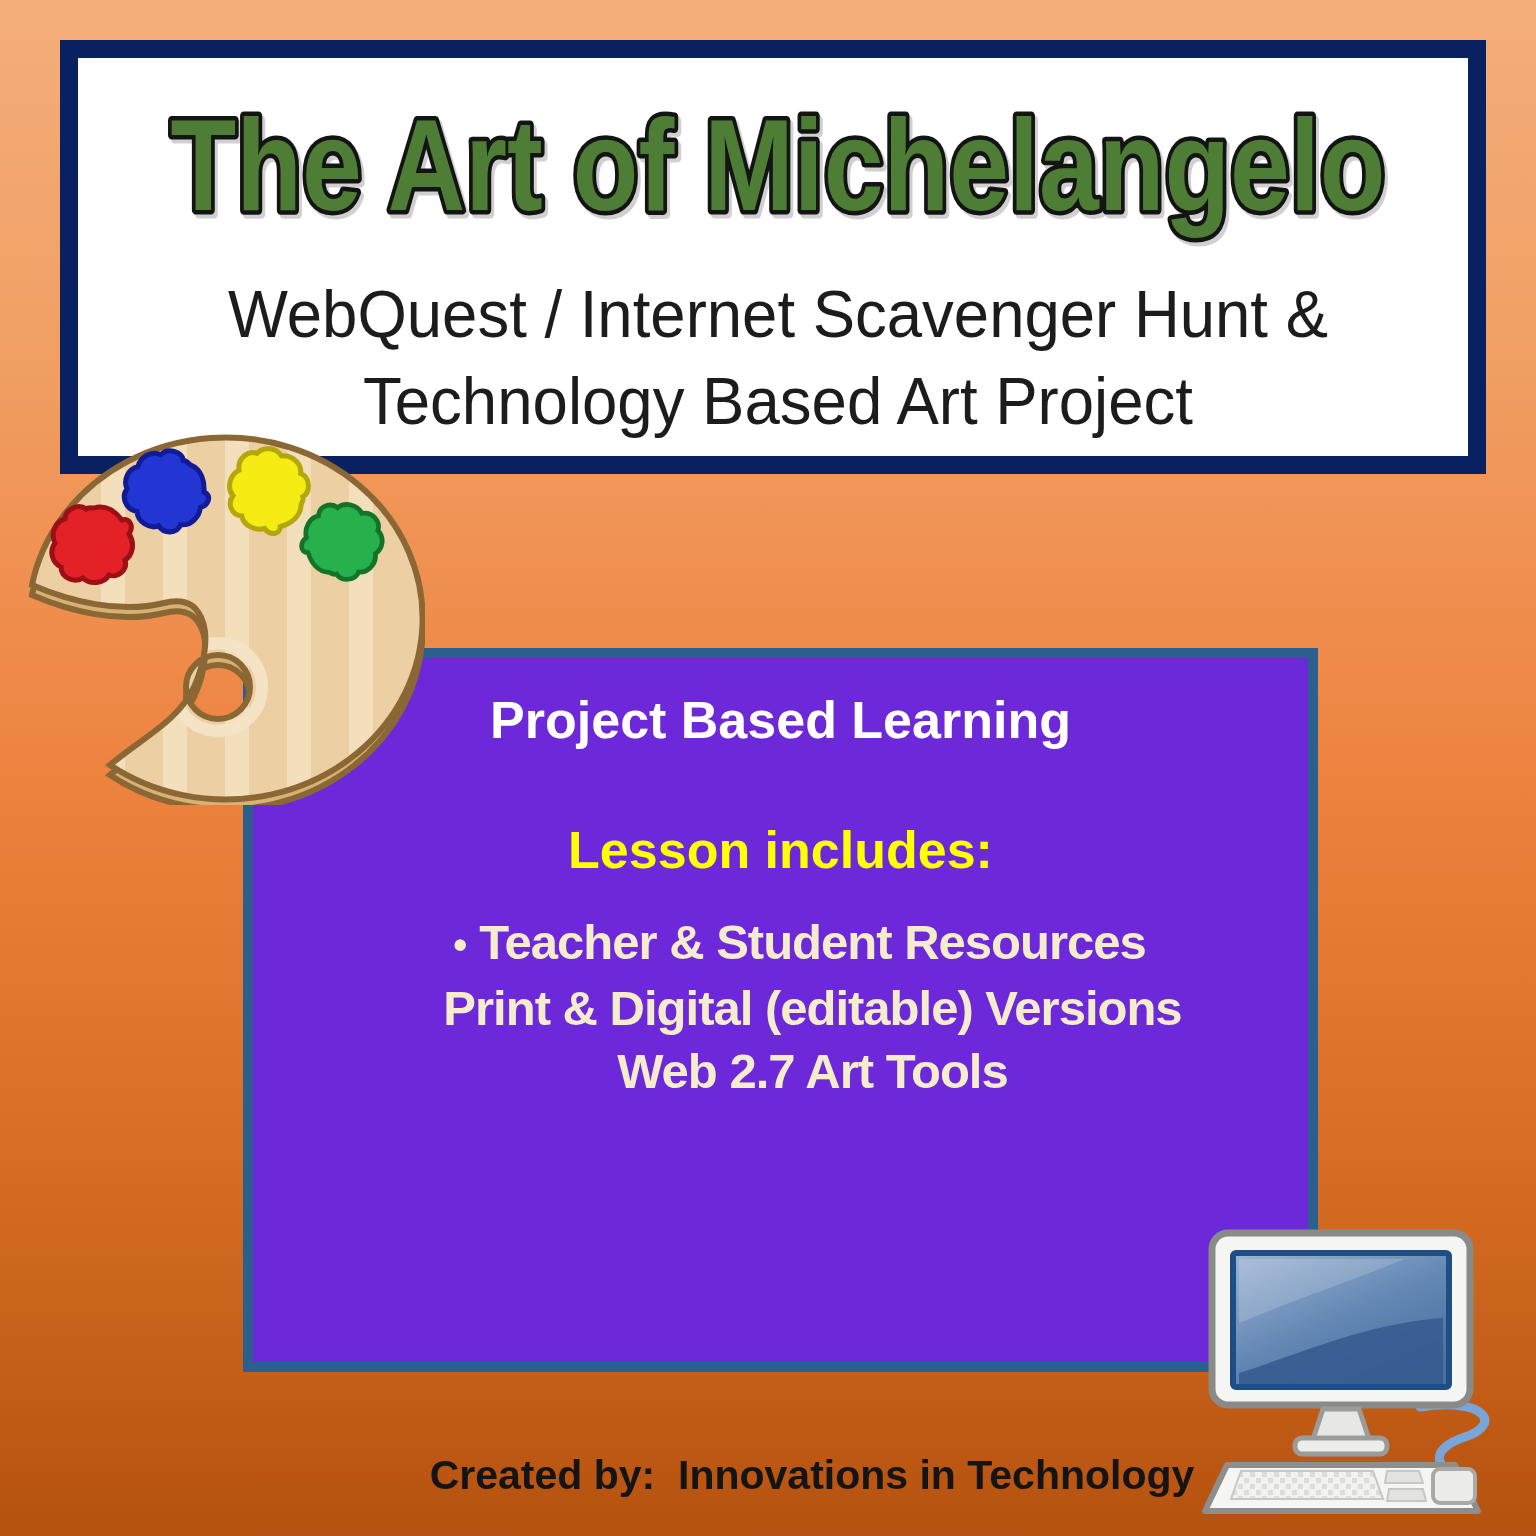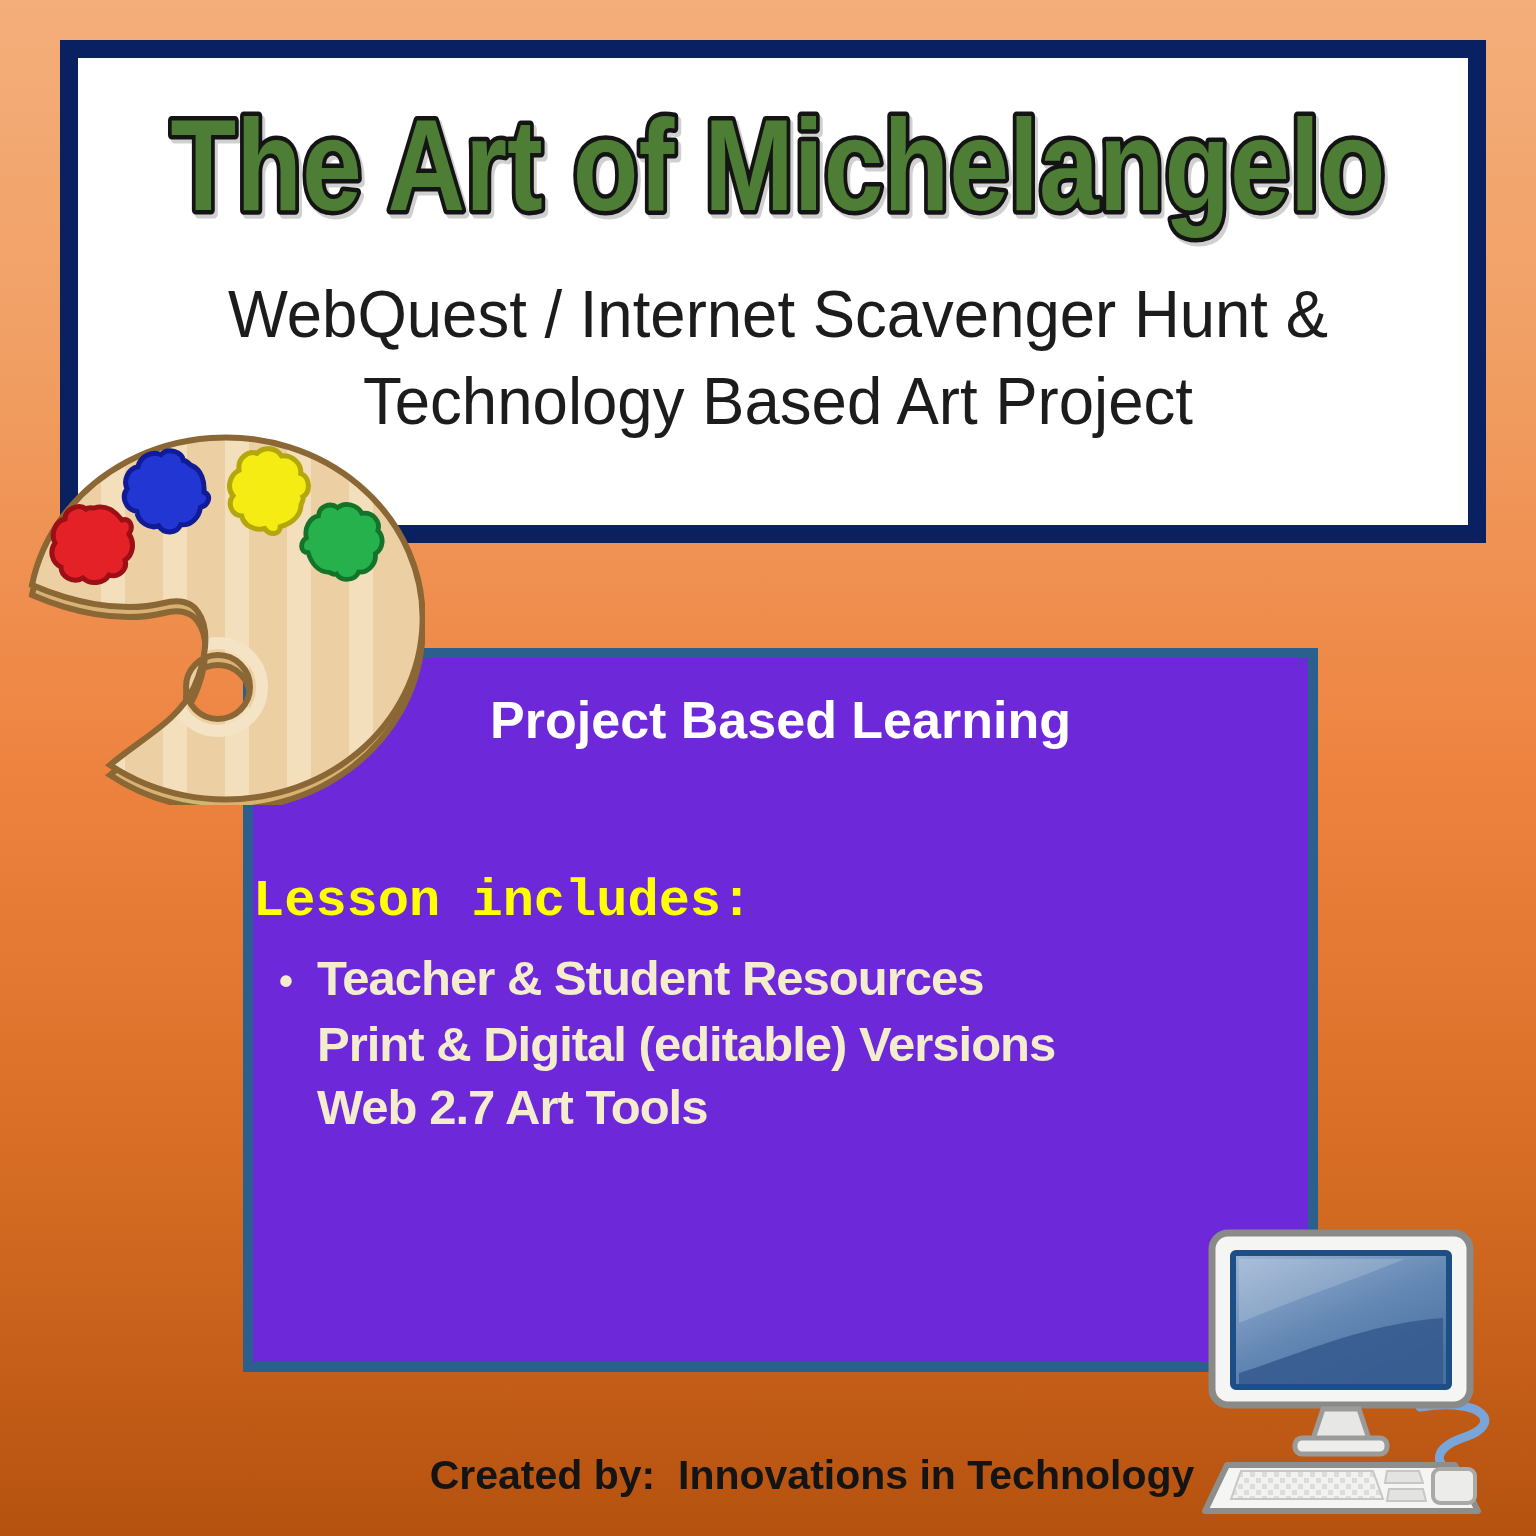--- a/index.html
+++ b/index.html
@@ -3,45 +3,45 @@
 <meta charset="utf-8">
 <style>
   html,body{margin:0;padding:0;}
   body{
     width:1536px;height:1536px;overflow:hidden;position:relative;
     background:linear-gradient(180deg,#f4ae7a 0%,#f1a065 22%,#ee8340 50%,#d96f26 74%,#b5520f 100%);
     font-family:"Liberation Sans",sans-serif;
   }
   
   .title-box{
-    position:absolute;left:60px;top:40px;width:1426px;height:503px;
+    position:absolute;left:60px;top:40px;width:1426px;height:434px;
     background:#ffffff;border:18px solid #0a2161;box-sizing:border-box;z-index:1;
   }
   .title-box svg{position:absolute;left:0;top:0;}
   .main-title{
     font-family:"Liberation Sans",sans-serif;font-weight:bold;
     filter:drop-shadow(3px 4px 0 rgba(100,100,100,0.30));
   }
   .subtitle{font-family:"Liberation Sans",sans-serif;font-weight:normal;}
   
   .palette{position:absolute;left:15px;top:430px;z-index:3;}
   
   .details-box{
     position:absolute;left:243px;top:648px;width:1075px;height:724px;
     background:#6d28d9;border:10px solid #2b5f8e;box-sizing:border-box;z-index:1;
   }
   .details-heading{
     margin-top:27px;text-align:center;color:#ffffff;
     font-size:52px;font-weight:bold;line-height:70px;letter-spacing:0px;
   }
   .includes-label{
-    margin-top:112px;text-align:left;color:#ffff00;
-    font-size:52px;font-weight:bold;line-height:70px;font-family:Liberation Mono, monospace;
+    margin-top:60px;text-align:center;color:#ffff00;
+    font-size:52px;font-weight:bold;line-height:70px;
   }
-  .lesson-list{margin-top:10px;}
+  .lesson-list{margin-top:26px;text-align:center;}
   .lesson-item{
     color:#f3eccd;font-size:49px;font-weight:bold;line-height:63px;
     letter-spacing:-1px;white-space:nowrap;
   }
   .lesson-item .marker{
     display:inline-block;width:64px;padding-left:26px;box-sizing:border-box;
     font-size:40px;letter-spacing:0;vertical-align:baseline;
   }
   .lesson-item .txt{display:inline-block;}
   

